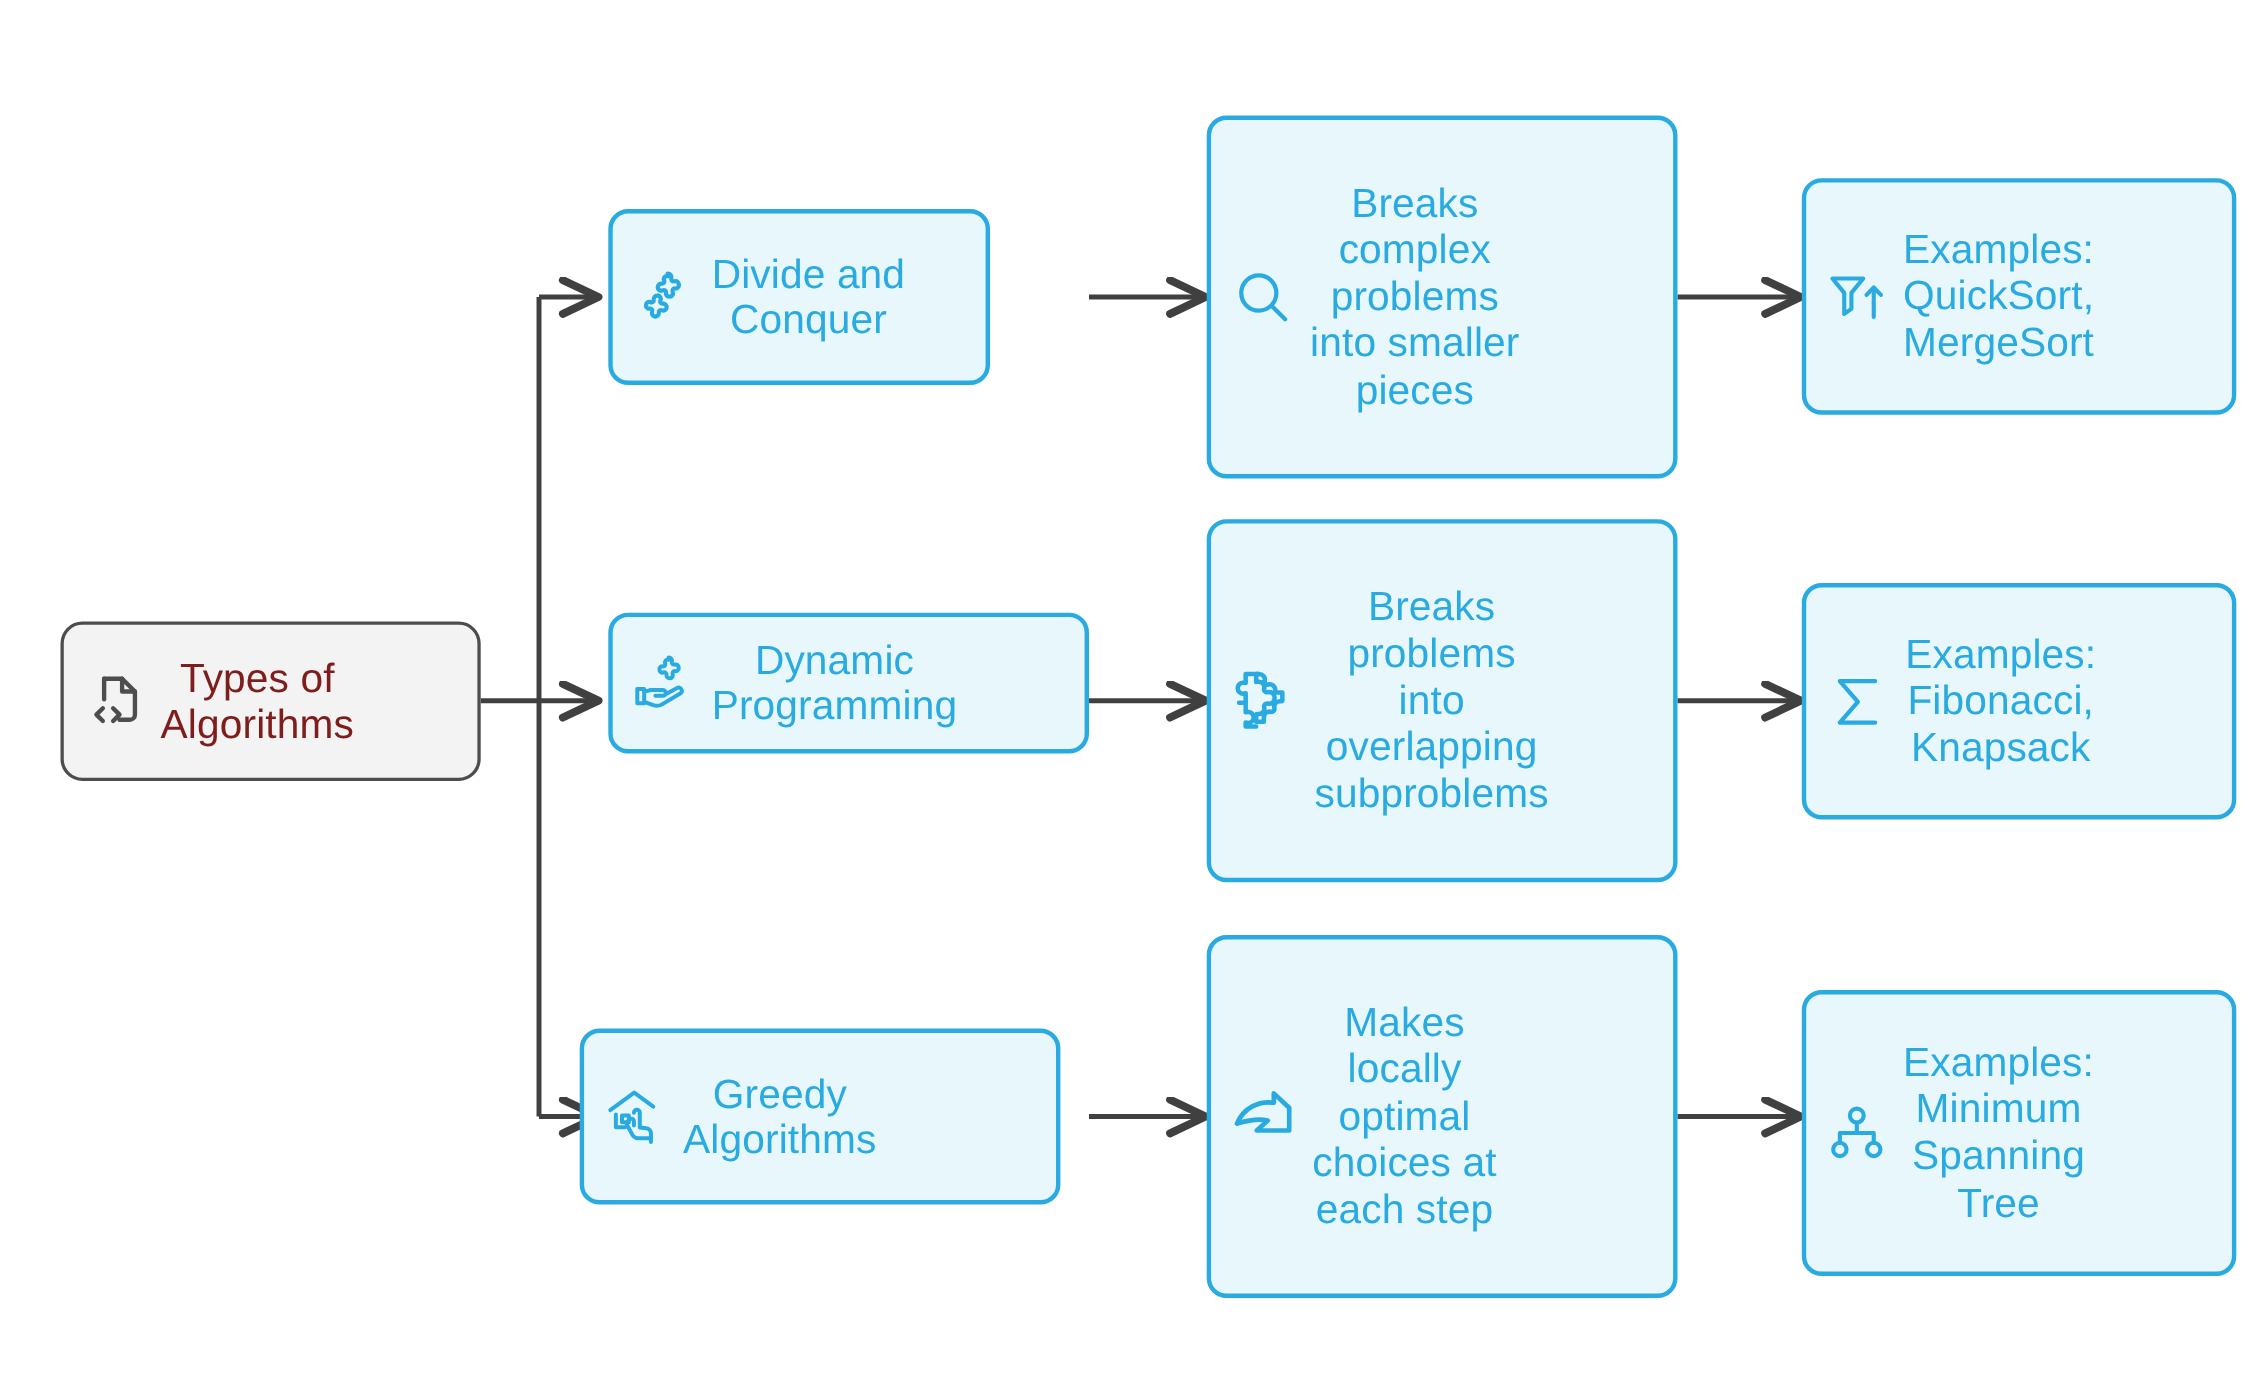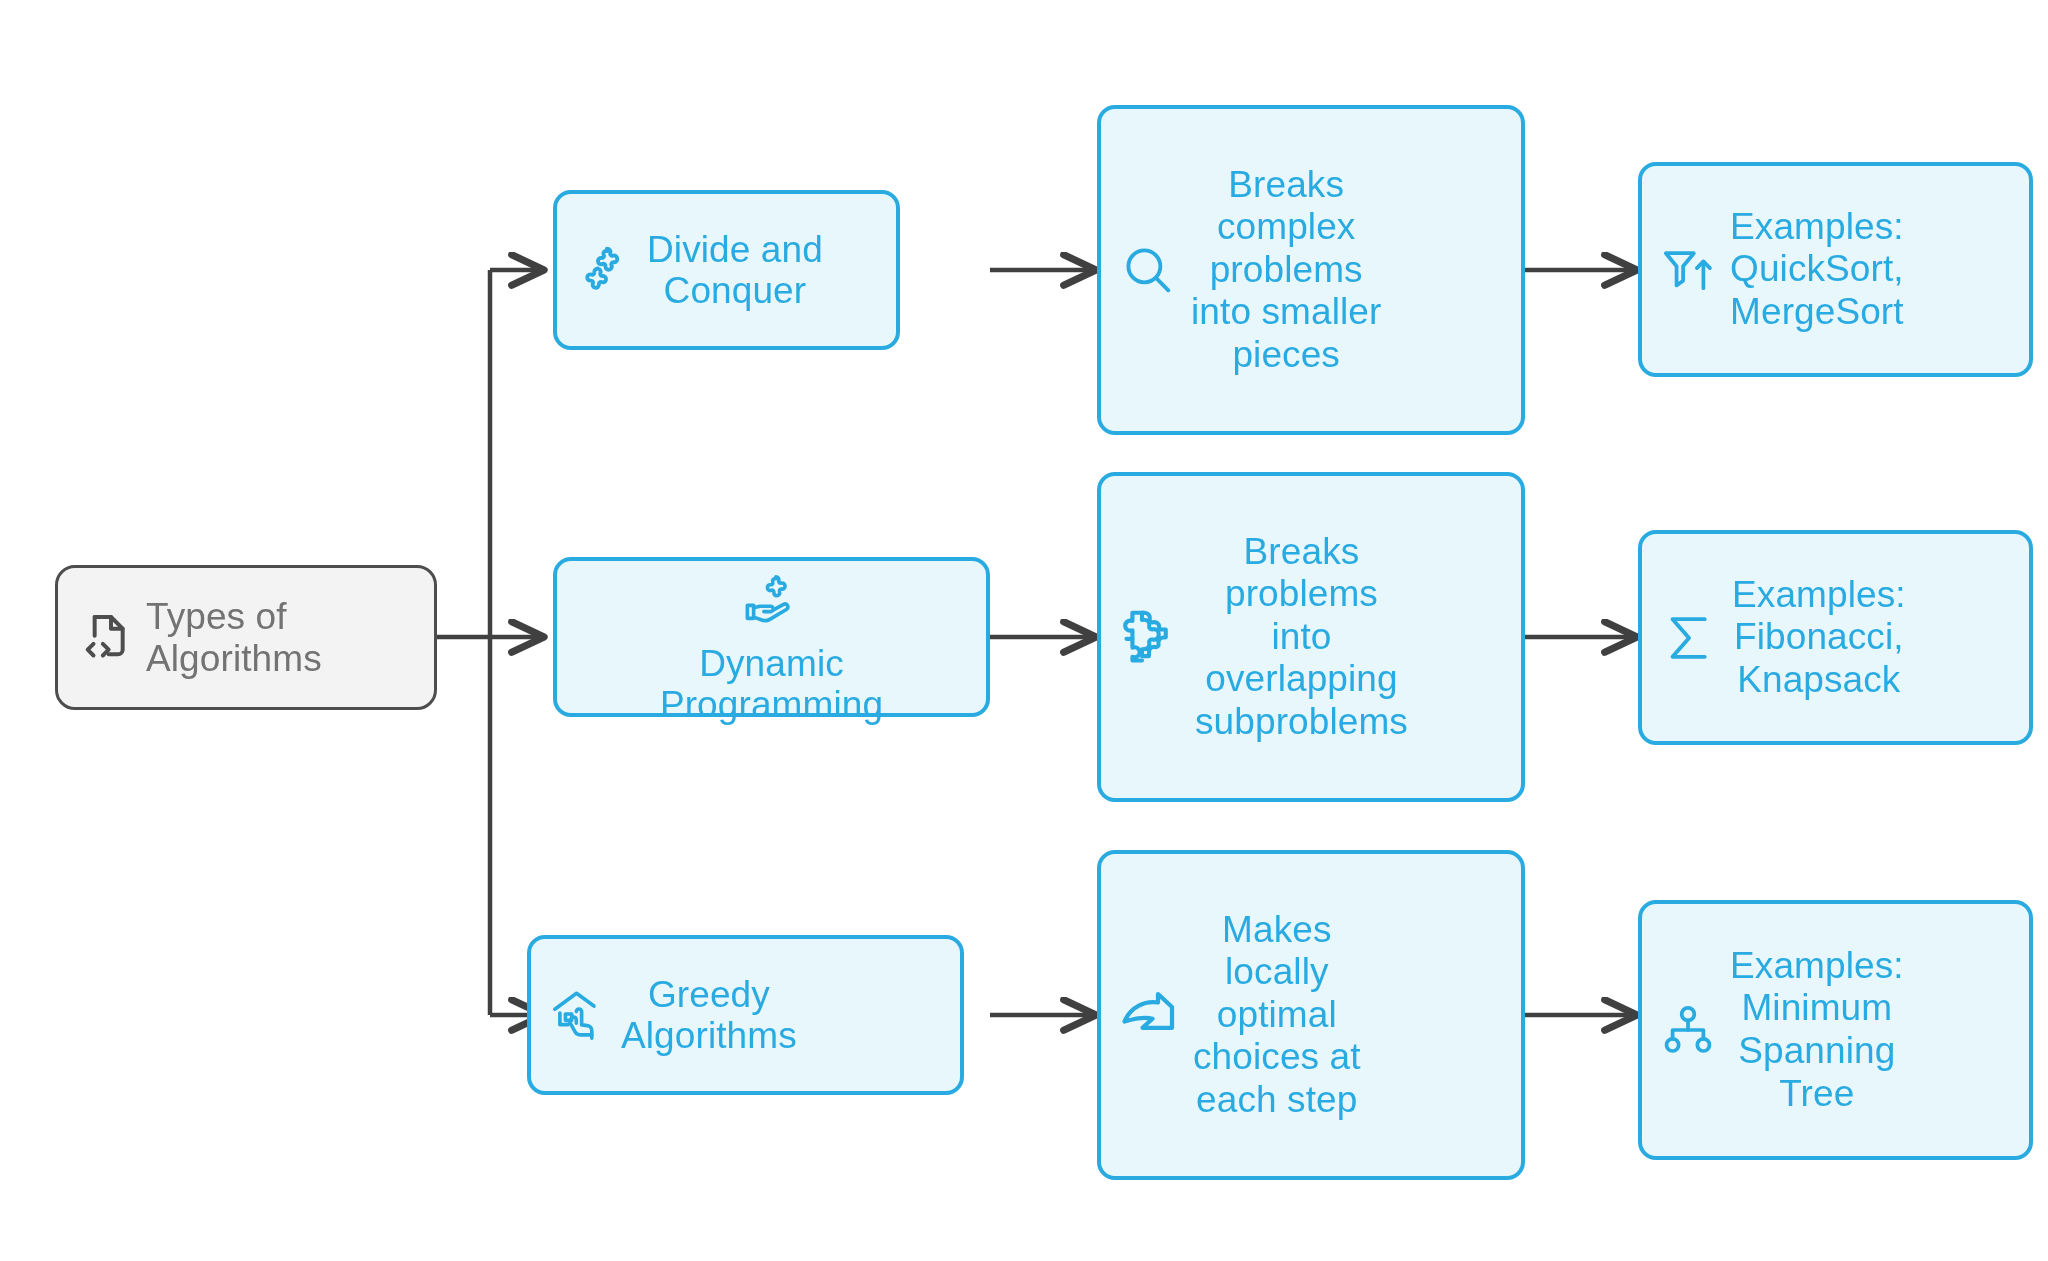--- a/index.html
+++ b/index.html
@@ -41,21 +41,21 @@
     line-height: 1.12;
     letter-spacing: 0.1px;
     white-space: pre-line;
   }
   
   .node.root {
     background: #f3f3f3;
     border: 3.5px solid #4d4d4d;
     border-radius: 20px;
   }
-  .node.root .label { color: #737373; }
+  .node.root .label { color: #7f1d1d; text-align: center; }
 
   
   .node.blue {
     background: #e7f7fc;
     border: 4px solid #29abe2;
   }
   .node.blue .label { color: #29abe2; text-align: center; }
 
   .node.desc { align-items: center; }
   .node.desc .label { line-height: 1.15; }
@@ -138,21 +138,21 @@
         <path d="M2.5 4.8 H14.5 L9.9 10.4 V16.6 L7.1 18.6 V10.4 Z"></path>
         <path d="M18.6 19.8 V8.4"></path>
         <path d="M15.8 11.2 L18.6 8.3 L21.4 11.2"></path>
       </svg>
     </span>
     <span class="label">Examples:
 QuickSort,
 MergeSort</span>
   </div>
 
-  <div class="node blue" style="left:553px; top:557px; width:437px; height:160px;flex-direction:column;">
+  <div class="node blue" style="left:553px; top:557px; width:437px; height:128px;">
     <span class="icon">
       <svg width="58" height="58" viewBox="0 0 24 24" fill="none" stroke="#29abe2" stroke-width="1.5" stroke-linecap="round" stroke-linejoin="round">
         <path d="M13.6 2.4c.9 0 1.5 .8 1.2 1.6 -.2 .6 .3 1.2 1 1 .9-.2 1.6 .4 1.6 1.3 0 .8-.7 1.3-1.4 1.2 -.7-.1-1.1 .5-.9 1.1 .3 .8-.3 1.6-1.1 1.6 -.8 0-1.3-.6-1.2-1.3 .1-.7-.5-1.1-1.1-.9 -.8 .3-1.6-.3-1.6-1.1 0-.8 .6-1.3 1.3-1.2 .7 .1 1.1-.5 .9-1.1 -.3-.8 .3-1.6 1.3-1.4"></path>
         <path d="M1.8 14.2 H4.4 V19.6 H1.8 Z"></path>
         <path d="M4.4 15.2 L7 14.6 h4.4a1.1 1.1 0 0 1 0 2.2 H8.6"></path>
         <path d="M4.4 19.1 l3.4 1.2 c1.1 .4 2.3 .3 3.3-.3 l7-4.2 a1.2 1.2 0 0 0 -1.3-2 l-4.2 2.3"></path>
       </svg>
     </span>
     <span class="label">Dynamic
 Programming</span>

